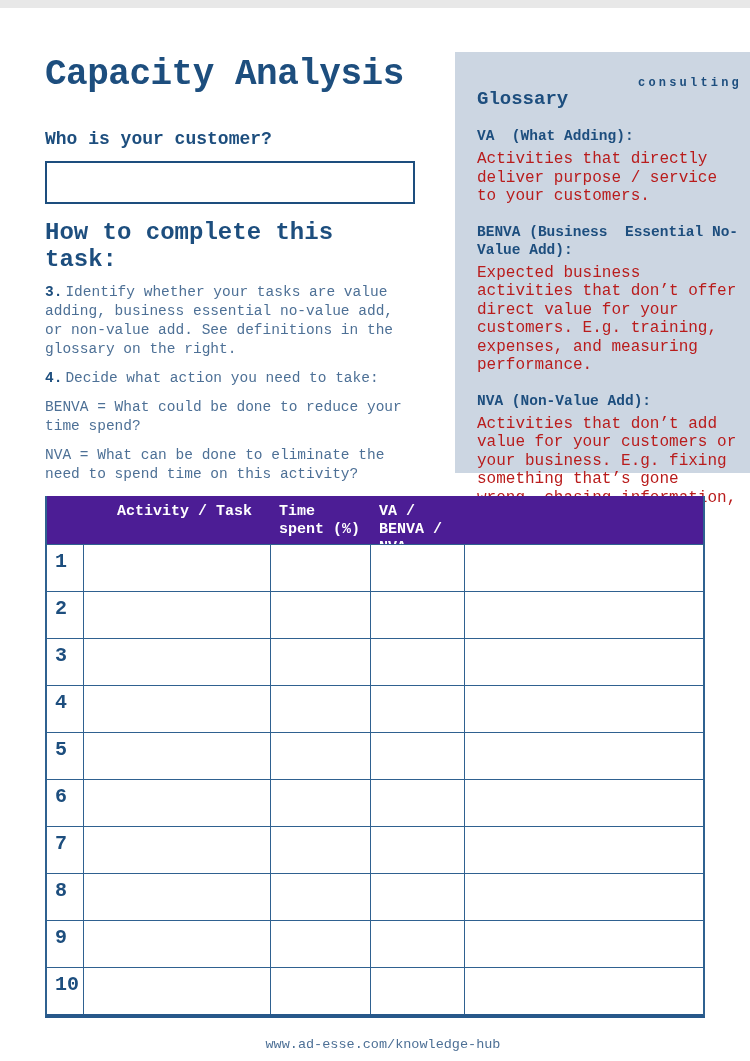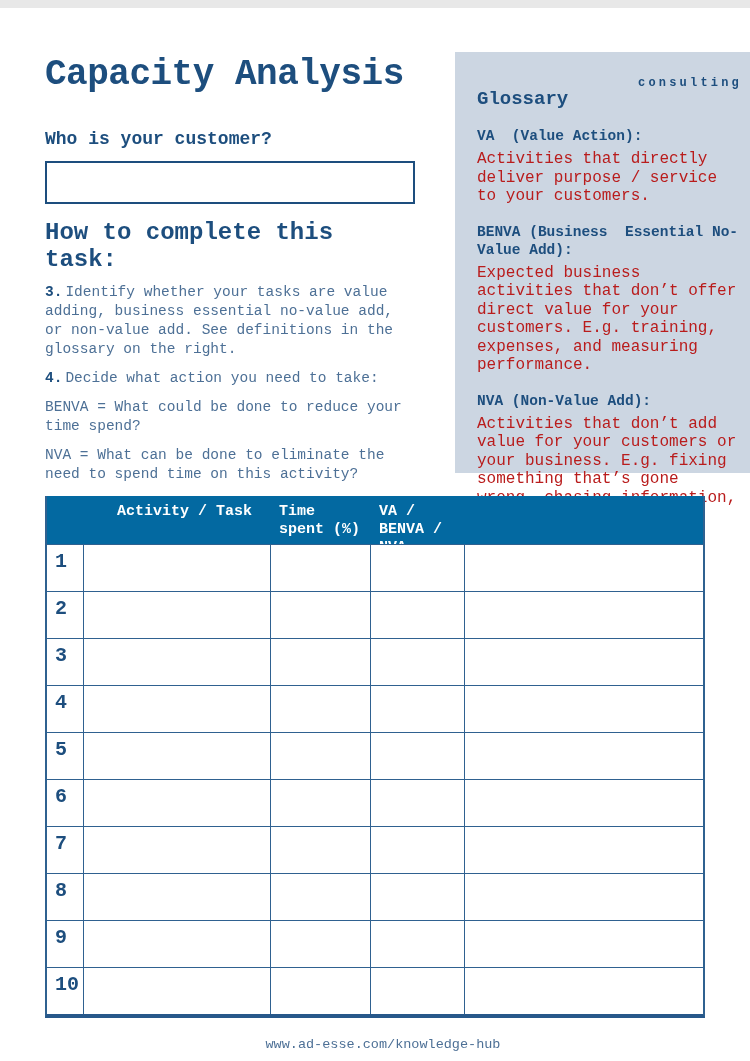--- a/index.html
+++ b/index.html
@@ -29,21 +29,21 @@
   .logo-drop { margin:0 1px -1px 1px; }
   .logo-sub { font-size:12px; font-weight:bold; color:#1d4e7e; letter-spacing:3.2px; margin-top:2px; margin-left:8px; }
   .term-heading { margin-top:17px; font-size:14.5px; line-height:18px; font-weight:bold; color:#1d4e7e; white-space:pre-wrap; }
   .term-def { margin-top:5px; font-size:16px; line-height:18.5px; color:#b91c1c; }
   
   .task-table {
     position:absolute; left:45px; top:488px; width:660px;
     border-left:2px solid #2f6190; border-right:2px solid #2f6190; border-bottom:4px solid #27588a;
   }
   .t-row { display:grid; grid-template-columns:37px 187px 100px 94px 1fr; height:47px; }
-  .t-head { background:#0369a1; height:48px; }
+  .t-head { background:#4c1d95; height:48px; }
   .t-head .hcell { color:#ffffff; font-weight:bold; font-size:15px; line-height:18px; padding:7px 4px 0 8px; }
   .t-head .hcell.activity { padding-left:33px; }
   .cell { border-top:1.5px solid #2f6190; border-right:1.5px solid #2f6190; background:#fff; }
   .cell.last { border-right:none; }
   .num-cell { font-size:20px; font-weight:bold; color:#1d4e7e; padding:5px 0 0 8px; }
   
   .footer { position:absolute; left:16px; right:0; top:1029px; text-align:center;
     font-size:13.5px; color:#4d7096; }
 </style>
 </head>
@@ -65,21 +65,21 @@
   </div>
 
   <aside class="glossary">
     <div class="glossary-header">
       <h3 class="glossary-title">Glossary</h3>
       <div class="logo">
         <div class="logo-sub">consulting</div>
       </div>
     </div>
 
-    <h4 class="term-heading">VA  (Value Action):</h4>
+    <h4 class="term-heading">VA  (What Adding):</h4>
     <p class="term-def">Activities that directly deliver purpose / service to your customers.</p>
 
     <h4 class="term-heading">BENVA (Business  Essential No-Value Add):</h4>
     <p class="term-def">Expected business activities that don’t offer direct value for your customers. E.g. training, expenses, and measuring performance.</p>
 
     <h4 class="term-heading">NVA (Non-Value Add):</h4>
     <p class="term-def">Activities that don’t add value for your customers or your business. E.g. fixing something that’s gone wrong, chasing information, dealing with complaints.</p>
   </aside>
 
   <div class="task-table">

